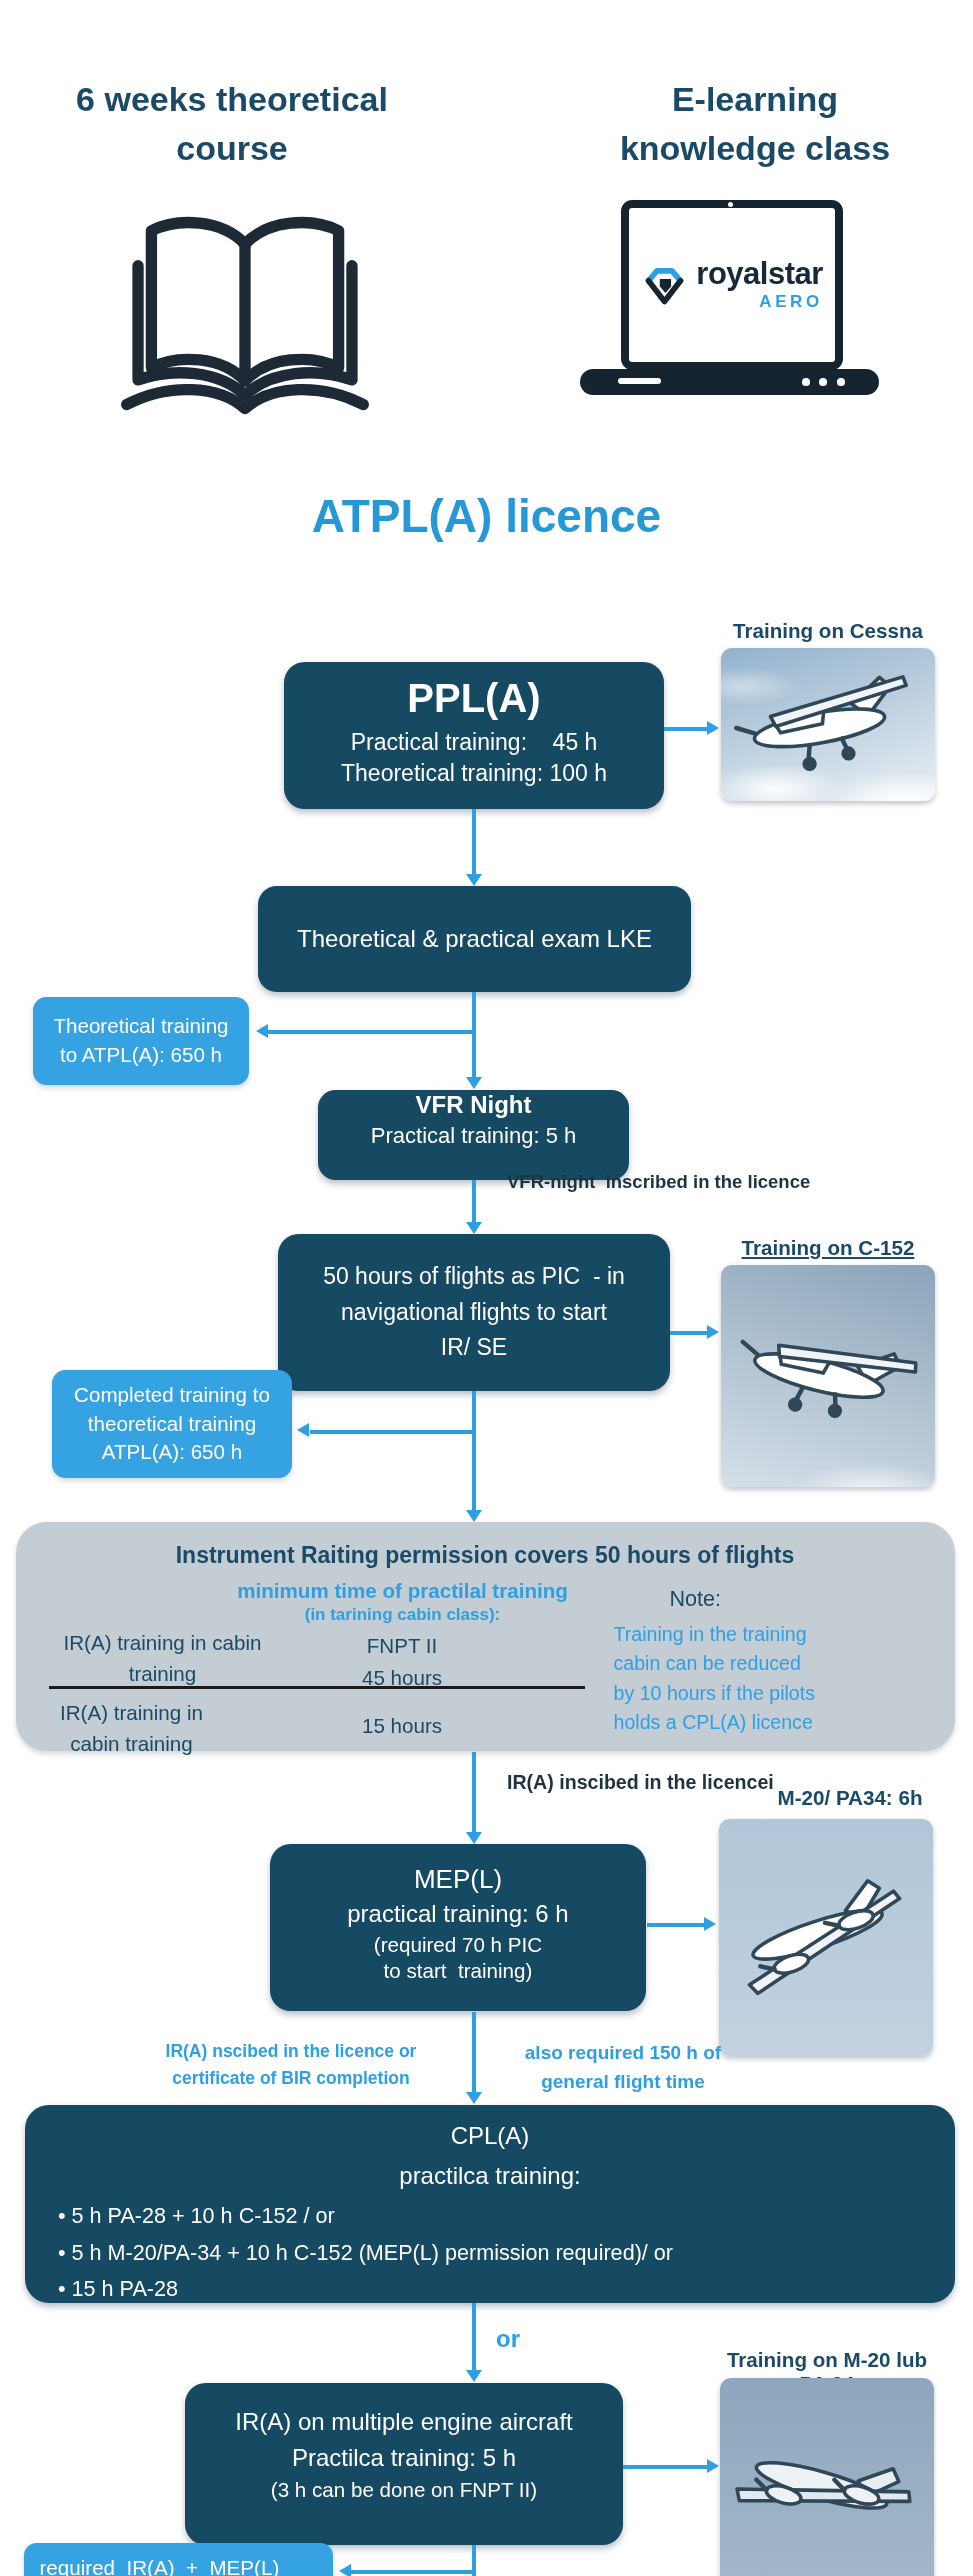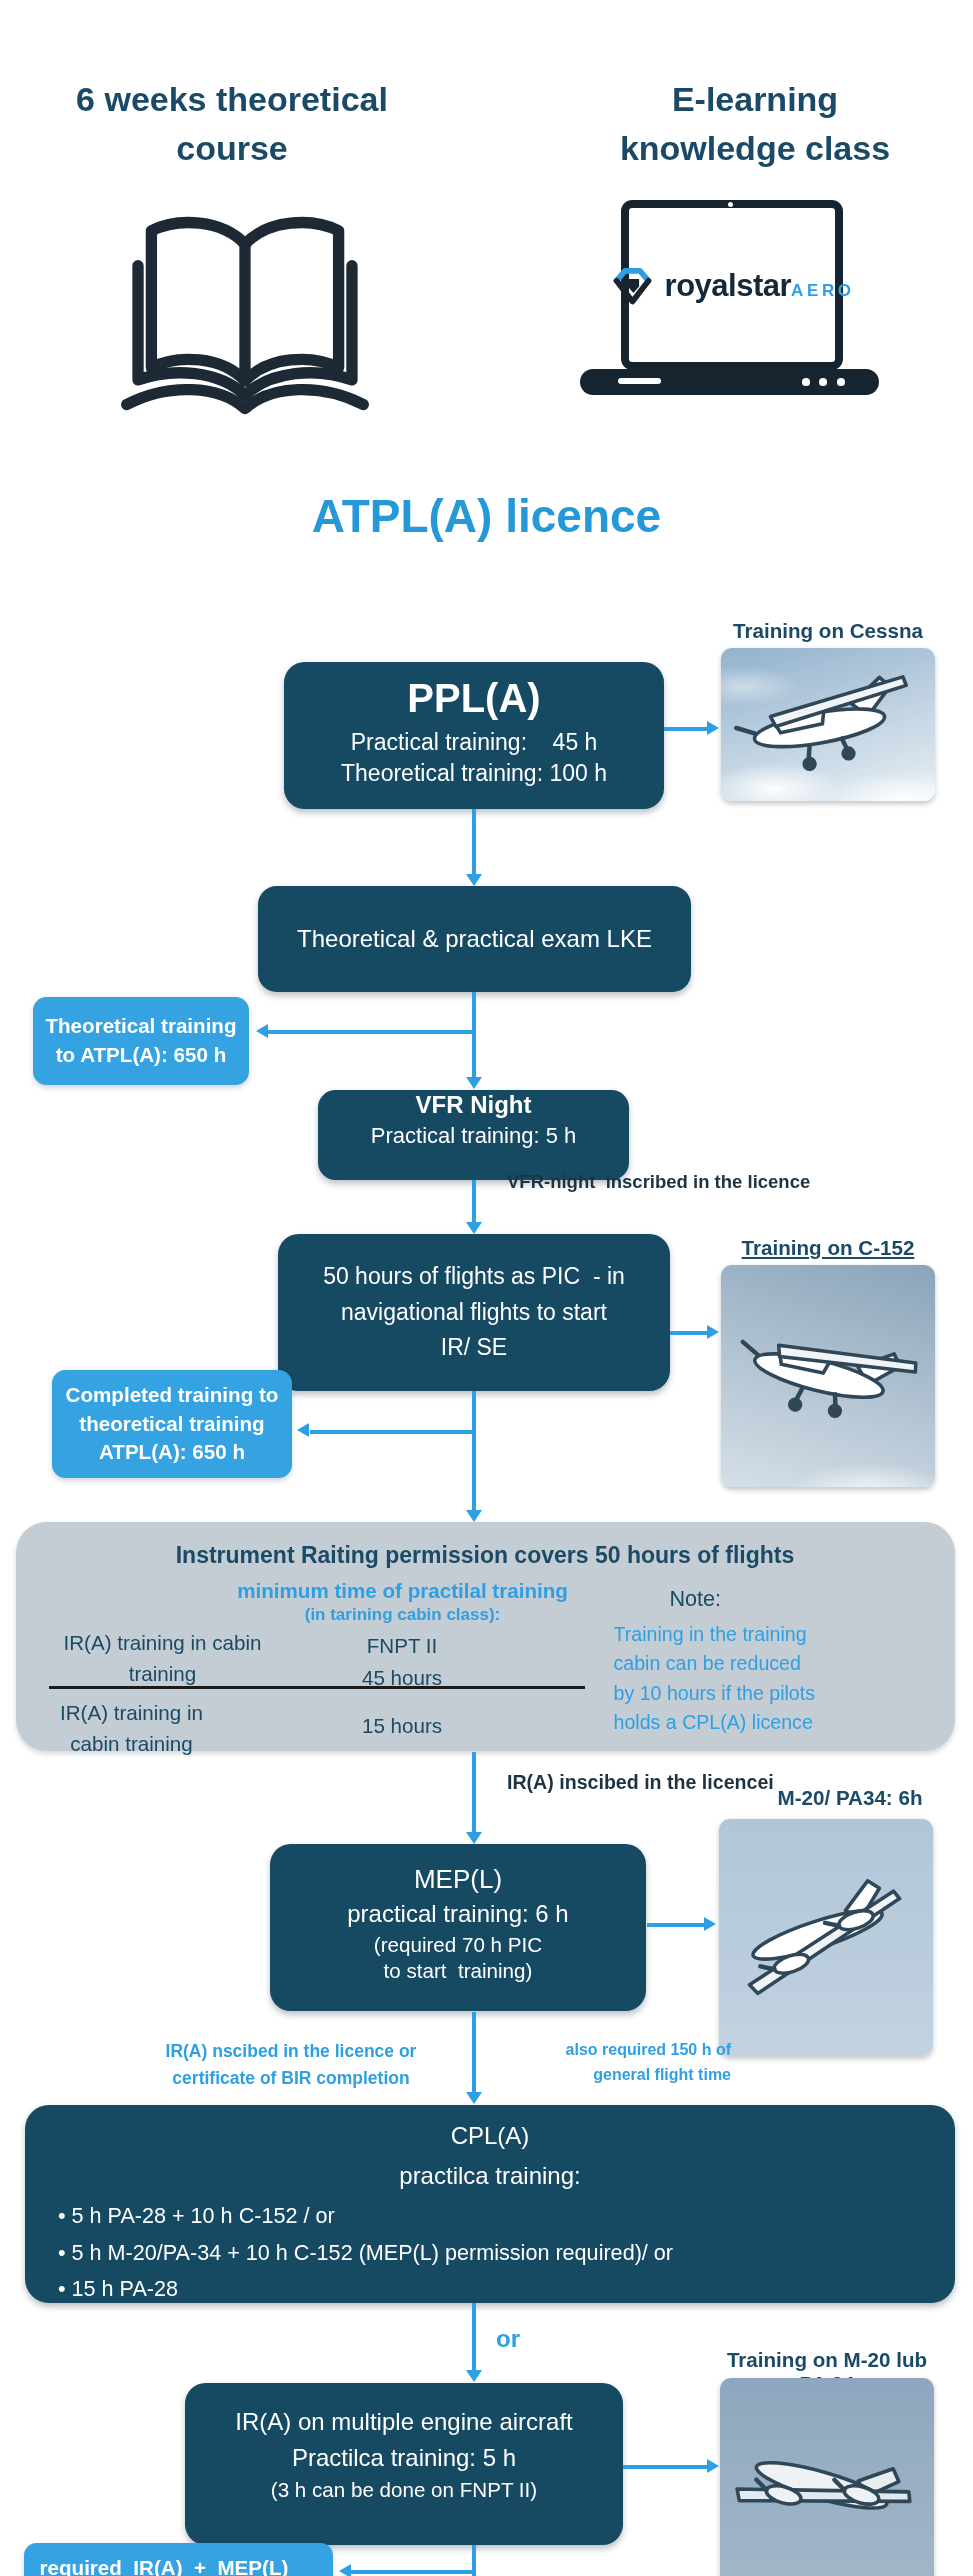--- a/index.html
+++ b/index.html
@@ -11,21 +11,21 @@
     --graypanel:#c4cdd4;
     --titleblue:#2598d8;
   }
   *{margin:0;padding:0;box-sizing:border-box;}
   body{background:#ffffff;font-family:"Liberation Sans", sans-serif;}
   #page{position:relative;width:974px;height:3115px;background:#fff;overflow:hidden;}
   .abs{position:absolute;}
   .center{text-align:center;}
   .prew{white-space:pre-wrap;}
   .navybox{background:var(--navy);color:#fff;border-radius:20.6px;box-shadow:0 3.1px 6.2px rgba(20,40,60,.28);}
-  .bluebox{background:var(--bluebox);color:#fff;border-radius:13.4px;font-weight:700;box-shadow:0 2.6px 5.2px rgba(20,40,60,.18);}
+  .bluebox{background:var(--bluebox);color:#fff;border-radius:13.4px;font-weight:400;box-shadow:0 2.6px 5.2px rgba(20,40,60,.18);}
   .navy-label{color:var(--navy-text);font-weight:700;}
   .dark-label{color:var(--dark-label);font-weight:700;}
   .blue-label{color:var(--blue);font-weight:700;}
   .vline,.hline{background:var(--blue);}
   .head-down{width:0;height:0;border-left:8.2px solid transparent;border-right:8.2px solid transparent;border-top:12.4px solid var(--blue);}
   .head-left{width:0;height:0;border-top:7.7px solid transparent;border-bottom:7.7px solid transparent;border-right:12.4px solid var(--blue);}
   .head-right{width:0;height:0;border-top:7.7px solid transparent;border-bottom:7.7px solid transparent;border-left:12.4px solid var(--blue);}
   .photo{border-radius:11.3px;overflow:hidden;box-shadow:0 2.1px 5.2px rgba(20,40,60,.25);}
   .photo svg{width:100%;height:100%;display:block;}
   .flexc{display:flex;align-items:center;justify-content:center;}
@@ -54,21 +54,21 @@
   <div>
     <div class="abs flexc" style="left:621px;top:200px;width:222px;height:170px;border:8.2px solid #16242f;border-radius:11.3px;background:#fff;">
       <div style="display:flex;align-items:center;gap:8.2px;">
         <span style="width:47px;height:47px;display:block;">
           <svg viewBox="0 0 100 100" style="width:100%;height:100%;">
             <path d="M16,40 L34,19 L66,19 L84,40" fill="none" stroke="#2f9fe3" stroke-width="12" stroke-linejoin="round" stroke-linecap="round"></path>
             <path d="M84,40 L50,84 L16,40" fill="none" stroke="#18242e" stroke-width="12" stroke-linejoin="round" stroke-linecap="round"></path>
             <path d="M40,36 L64,36 L64,52 L52,66 L40,52 Z" fill="#18242e"></path>
           </svg>
         </span>
-        <span style="display:flex;flex-direction:row;align-items:flex-end;">
+        <span style="display:flex;flex-direction:column;align-items:flex-end;">
           <span style="font-size:31px;font-weight:700;color:#15293a;letter-spacing:-0.5px;line-height:1;">royalstar</span>
           <span style="font-size:17px;font-weight:700;color:#2f9fe3;letter-spacing:3.6px;margin-top:2.1px;">AERO</span>
         </span>
       </div>
     </div>
     <div class="abs" style="left:728px;top:202px;width:5.2px;height:5.2px;border-radius:50%;background:#fff;"></div>
     <div class="abs" style="left:580px;top:369px;width:299px;height:26px;border-radius:13px;background:#16242f;"></div>
     <div class="abs" style="left:618px;top:378px;width:43px;height:6.2px;border-radius:3.1px;background:#fff;"></div>
     <div class="abs" style="left:802px;top:378px;width:7.7px;height:7.7px;border-radius:50%;background:#fff;"></div>
     <div class="abs" style="left:819px;top:378px;width:7.7px;height:7.7px;border-radius:50%;background:#fff;"></div>
@@ -226,21 +226,21 @@
   </div>
 
   <div class="abs hline" style="left:647px;top:1923px;width:58px;height:3.6px;"></div>
   <div class="abs head-right" style="left:704px;top:1917px;"></div>
 
   <div class="abs vline" style="left:472px;top:2012px;width:3.6px;height:80px;"></div>
   <div class="abs head-down" style="left:466px;top:2092px;"></div>
 
   <div class="abs center prew blue-label" style="left:139px;top:2038px;width:304px;font-size:17.5px;line-height:1.55;">IR(A) nscibed in the licence or
 certificate of BIR completion</div>
-  <div class="abs center prew blue-label" style="left:515px;top:2038px;width:216px;font-size:16px;line-height:1.55;text-align:right;">also required 150 h of
+  <div class="abs center prew blue-label" style="left:515px;top:2038px;width:216px;font-size:19px;line-height:1.55;">also required 150 h of
 general flight time</div>
 
   <div class="abs navybox" style="left:25px;top:2105px;width:930px;height:198px;border-radius:24px;">
     <div class="center" style="font-size:24px;margin-top:16.5px;">CPL(A)</div>
     <div class="center" style="font-size:24px;margin-top:12.4px;">practilca training:</div>
     <div class="prew" style="font-size:21.6px;margin:13.4px 0 0 33px;">• 5 h PA-28 + 10 h C-152 / or</div>
     <div class="prew" style="font-size:21.6px;margin:10.3px 0 0 33px;">• 5 h M-20/PA-34 + 10 h C-152 (MEP(L) permission required)/ or</div>
     <div class="prew" style="font-size:21.6px;margin:10.3px 0 0 33px;">• 15 h PA-28</div>
   </div>
 

